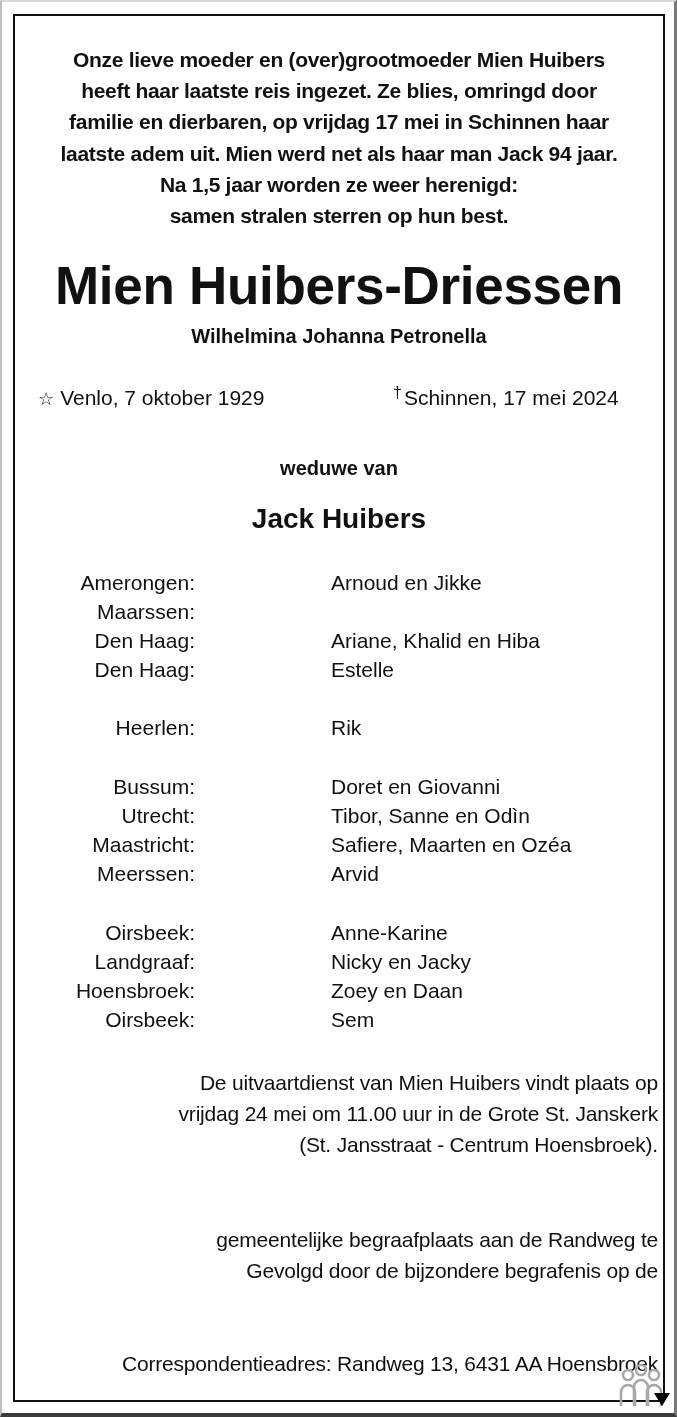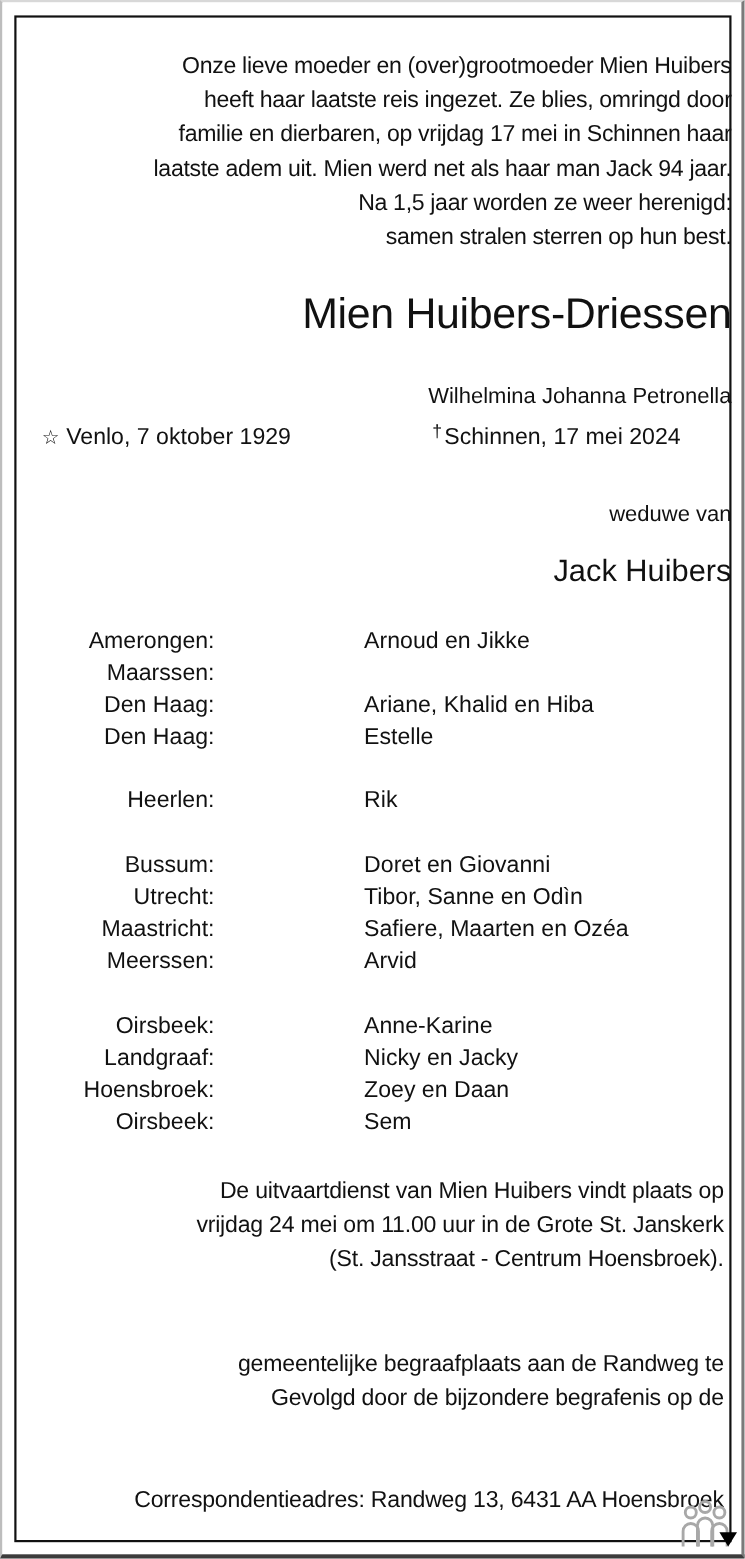--- a/index.html
+++ b/index.html
@@ -14,29 +14,29 @@
     border-top: 2px solid #d8d8d8;
     border-left: 2px solid #bdbdbd;
     border-right: 3px solid #7a7a7a;
     border-bottom: 4px solid #3c3c3c;
   }
   .inner-frame {
     position: absolute; left: 13px; top: 14px; width: 652px; height: 1388px;
     box-sizing: border-box; border: 2px solid #111111;
   }
   .abs { position: absolute; }
-  .center { left: 13px; width: 652px; text-align: right; }
+  .center { left: 13px; width: 652px; text-align: center; font-weight: bold; }
   .intro {
     top: 44px; font-size: 21px; line-height: 31.2px; letter-spacing: -0.3px;
   }
   .intro div { white-space: nowrap; }
   .title {
-    top: 258px; font-size: 39px; line-height: 56px; letter-spacing: -0.3px;
+    top: 258px; font-size: 53px; line-height: 56px; letter-spacing: -0.3px;
   }
-  .given-names { top: 322px; font-size: 20px; line-height: 28px; margin-top: 24px; }
+  .given-names { top: 322px; font-size: 20px; line-height: 28px; }
   .birth { left: 38px; top: 383px; font-size: 21px; line-height: 30px; white-space: nowrap; }
   .death { left: 393px; top: 383px; font-size: 21px; line-height: 30px; white-space: nowrap; }
   .birth .star { font-size: 18px; margin-right: 6px; }
   .death .dagger { font-size: 16px; position: relative; top: -7px; margin-right: 2px; }
   .widow-label { top: 454px; font-size: 20px; line-height: 28px; }
   .husband { top: 501px; font-size: 28px; line-height: 36px; }
   .family {
     position: absolute; left: 0; top: 568px; width: 677px;
     font-size: 21px;
   }

